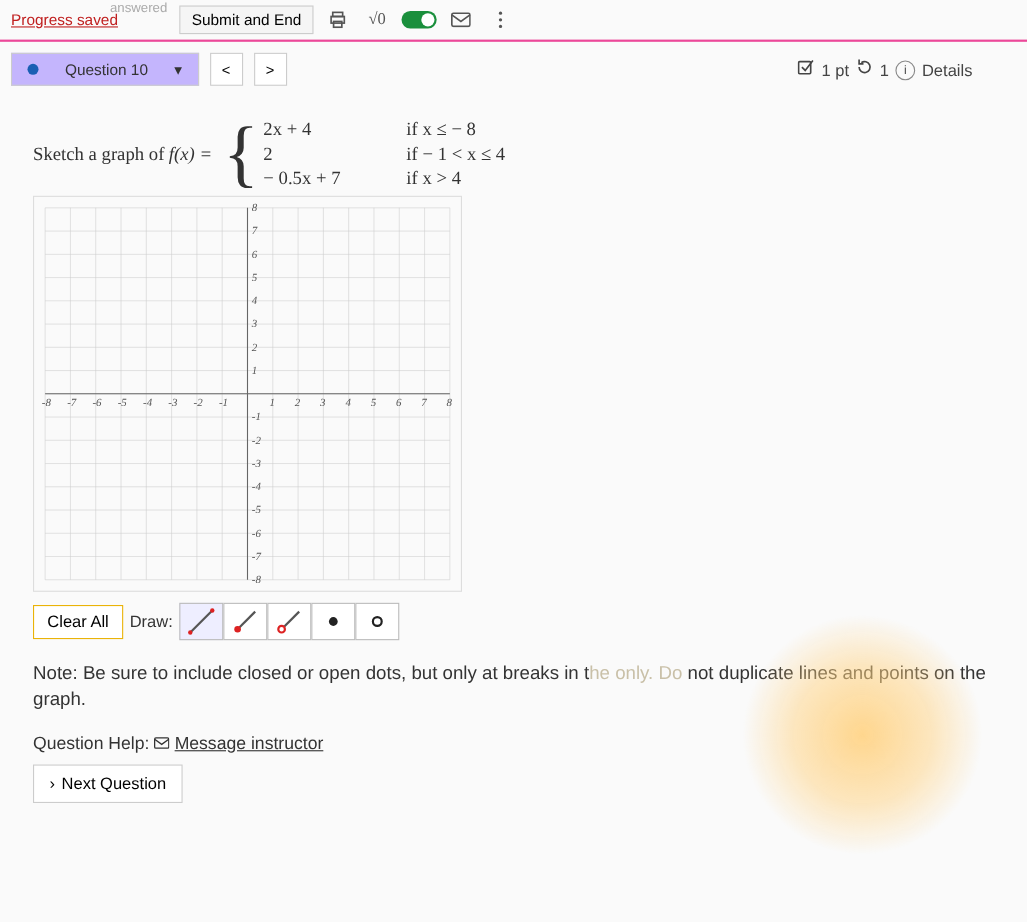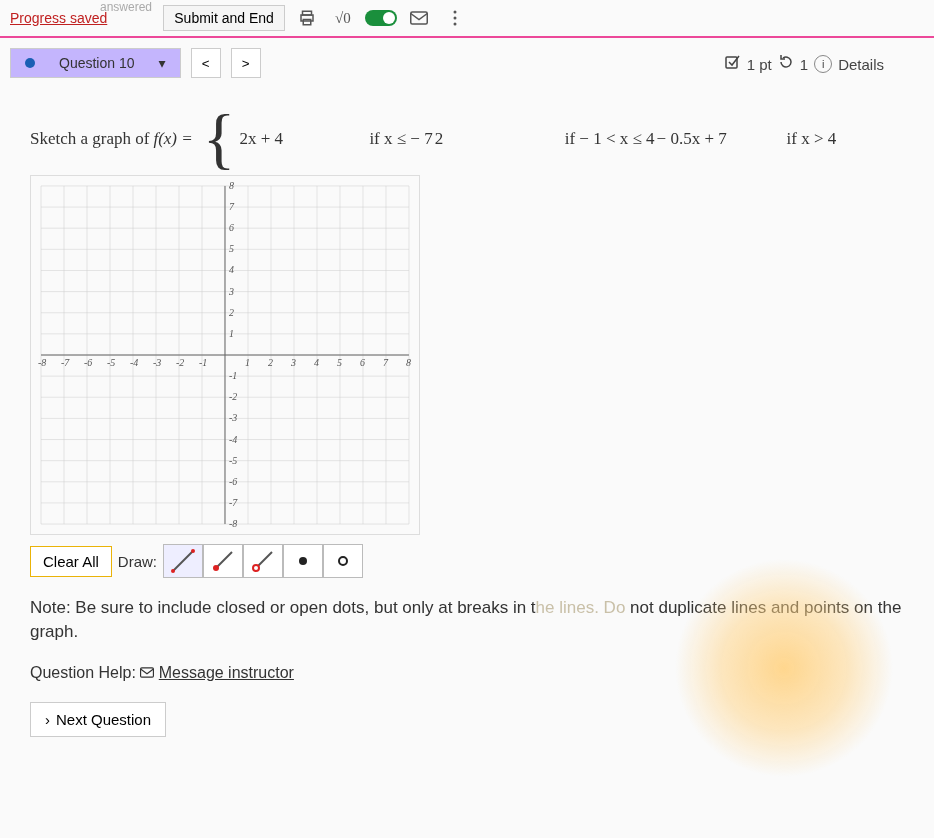--- a/index.html
+++ b/index.html
@@ -13,32 +13,32 @@
 .qheader { display: flex; align-items: center; padding: 10px; gap: 10px; }
 .qdrop { border: 1px solid #ccc; padding: 6px 14px; display: flex; align-items: center; gap: 24px; font-size: 14px; background:#c4b5fd; }
 .qdrop .dot { width:10px; height:10px; border-radius:50%; background:#1a5fb4; display:inline-block; }
 .navbtn { border:1px solid #ccc; width:30px; height:30px; display:inline-flex; align-items:center; justify-content:center; background:#fff; cursor:pointer; }
 .qmeta { margin-left:auto; display:flex; align-items:flex-end; gap:6px; font-size:15px; color:#444; padding-right:40px; }
 .circ { width:18px; height:18px; border:1px solid #888; border-radius:50%; display:inline-flex; align-items:center; justify-content:center; font-size:11px; }
 .content { padding: 10px 30px; }
 .prompt { font-size: 17px; margin: 10px 0 6px 0; display:flex; align-items:center; gap:4px; font-family: 'Times New Roman', serif; }
 .piecewise { display:inline-flex; align-items:center; margin-left:6px; }
 .brace { font-size: 68px; font-family: serif; line-height: 0.9; margin-right:4px; }
-.pieces { display:flex; flex-direction:row; gap:2px; font-size:17px; }
+.pieces { display:flex; flex-direction:column; gap:2px; font-size:17px; }
 .pieces .row { display:flex; gap:20px; }
 .pieces .expr { width:110px; }
 .graph-wrap { margin: 6px 0; }
 .draw-row { display:flex; align-items:center; gap:0; margin: 6px 0 18px 0; }
 .draw-btn { border:1px solid #eab308; padding:6px 12px; font-size:15px; background:#fff; cursor:pointer; }
 .draw-label { padding: 0 6px; font-size:15px; }
 .tool-cell { border:1px solid #bbb; width:40px; height:34px; display:inline-flex; align-items:center; justify-content:center; background:#fff; cursor:pointer; }
 .tool-cell.sel { background:#eef; }
 .note { font-size:17px; margin: 10px 0 20px 0; line-height:1.4; }
 .note .fade { color: #c9c0a8; }
-.qhelp { font-size:16px; margin: 10px 0 20px 0; }
+.qhelp { font-size:16px; margin: 10px 0 9px 0; }
 .qhelp a { color:#333; text-decoration: underline; }
 .nextq { border:1px solid #ccc; padding:8px 14px; font-size:15px; background:#fff; cursor:pointer; display:inline-flex; align-items:center; gap:6px; }
 .glare { position:fixed; right:40px; bottom:60px; width:220px; height:220px; border-radius:50%; background: radial-gradient(circle, rgba(255,210,130,0.9) 0%, rgba(255,210,130,0.5) 40%, rgba(255,210,130,0) 70%); pointer-events:none; }
 svg.graph { border:1px solid #ddd; }
 svg.graph line.grid { stroke:#ccc; stroke-width:0.5; }
 svg.graph line.axis { stroke:#666; stroke-width:1; }
 svg.graph text { font-size:10px; fill:#555; font-style:italic; font-family: 'Times New Roman', serif; }
 </style>
 </head>
 <body>
@@ -101,21 +101,21 @@
 
 <div class="content">
   <div class="prompt">
     <span>Sketch a graph of </span>
     <span style="font-style:italic;">f(x) = </span>
     <span class="piecewise">
       <span class="brace">{</span>
       <span class="pieces">
         <span class="row">
             <span class="expr">2x + 4</span>
-            <span>if  x ≤ − 7</span>
+            <span>if  x ≤ − 8</span>
           </span>
         <span class="row">
             <span class="expr">2</span>
             <span>if  − 1 &lt; x ≤ 4</span>
           </span>
         <span class="row">
             <span class="expr">− 0.5x + 7</span>
             <span>if  x &gt; 4</span>
           </span>
       </span>
@@ -223,21 +223,21 @@
         </svg>
     </span>
     <span class="tool-cell">
       <svg width="26" height="26">
           <circle cx="13" cy="13" r="4" fill="#fff" stroke="#222" stroke-width="2"></circle>
         </svg>
     </span>
   </div>
 
   <p class="note">
-    <span>Note: Be sure to include closed or open dots, but only at breaks in t</span><span class="fade">he lines. Do</span><span> not duplicate lines and points on the graph.</span>
+    <span>Note: Be sure to include closed or open dots, but only at breaks in t</span><span class="fade">he only. Do</span><span> not duplicate lines and points on the graph.</span>
   </p>
 
   <p class="qhelp">
     <span>Question Help:</span>
     <span>
       <svg width="14" height="11" viewBox="0 0 24 18" fill="none" stroke="#333" stroke-width="2">
           <rect x="1" y="1" width="22" height="16" rx="2"></rect>
           <path d="M1 3l11 8 11-8"></path>
         </svg>
     </span>

